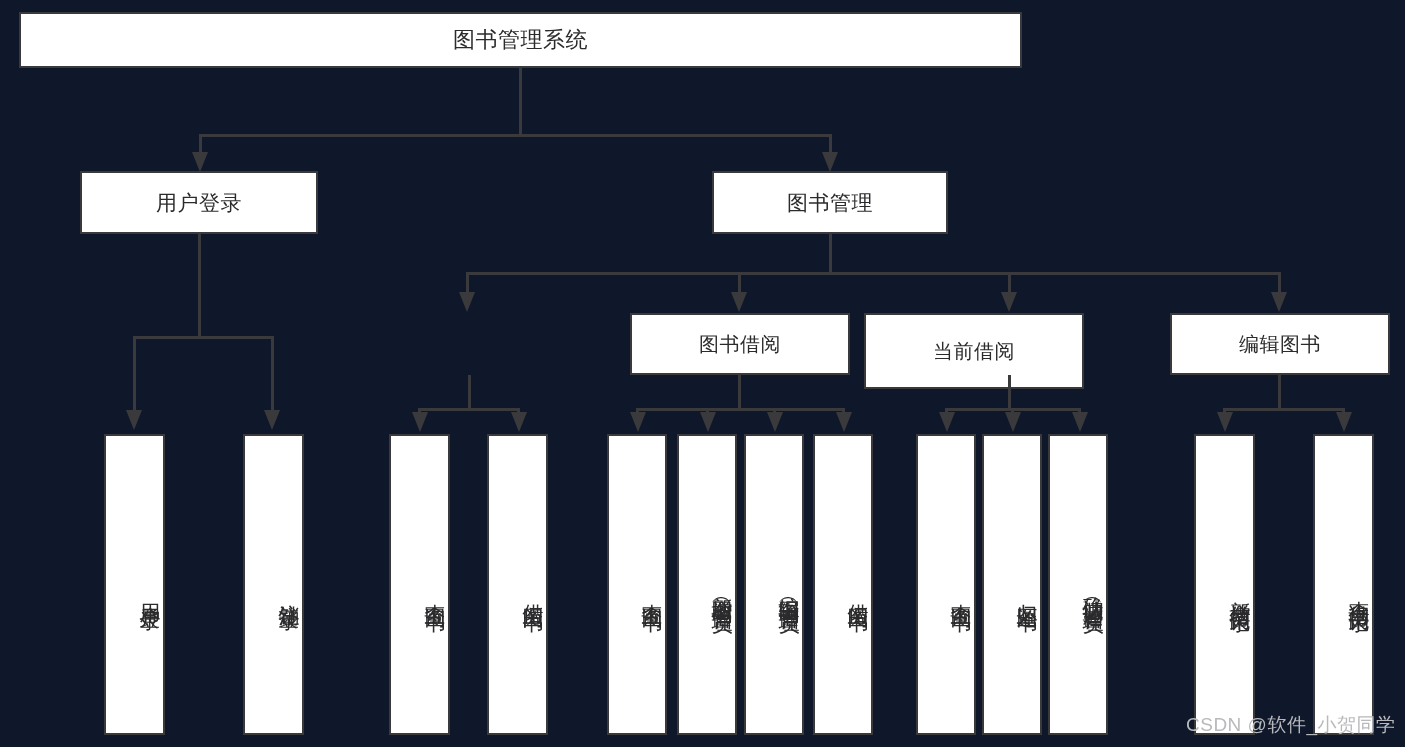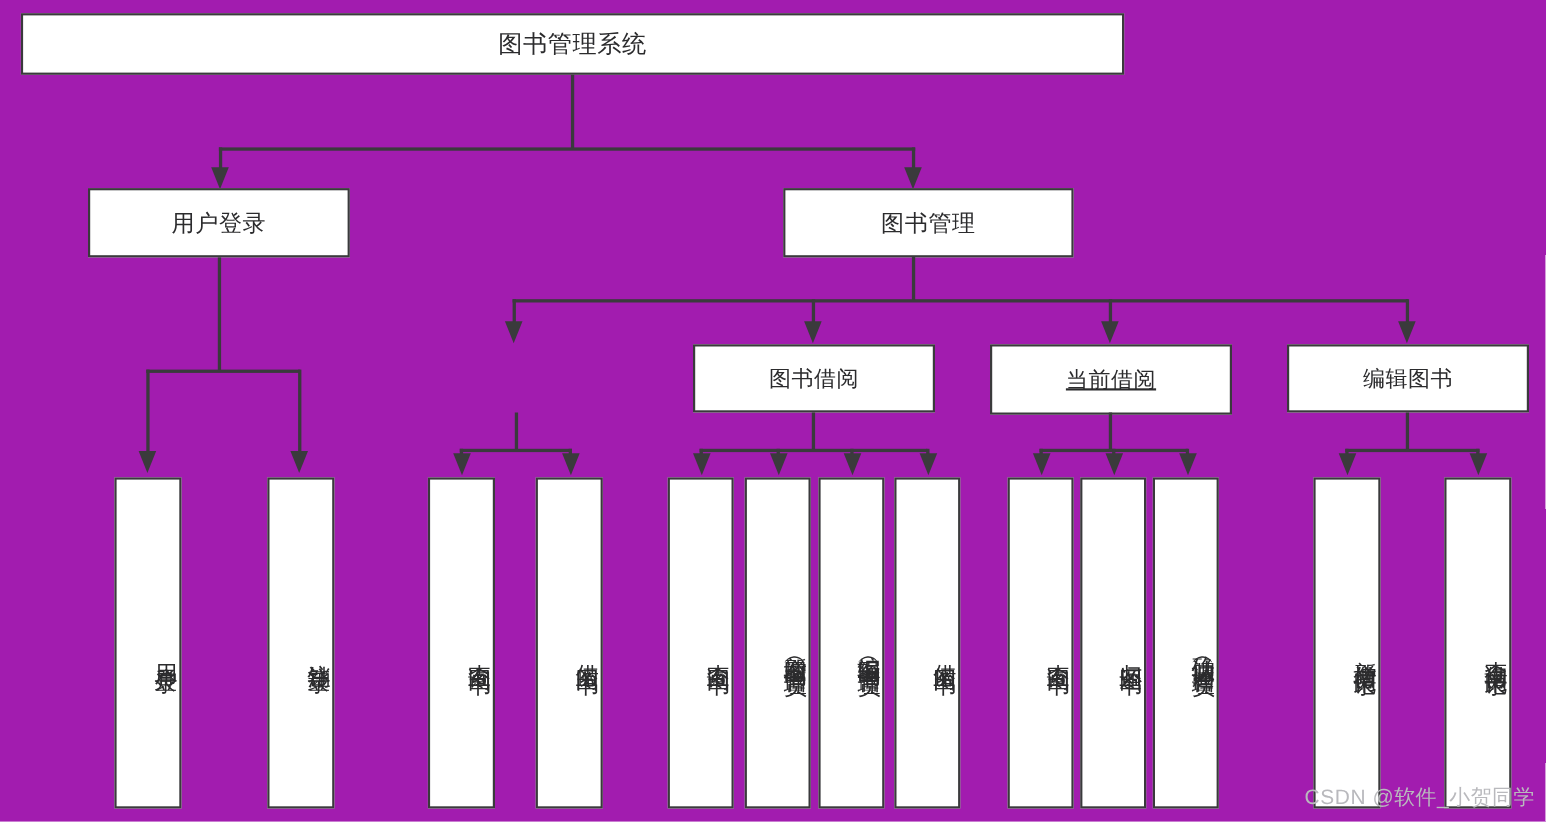--- a/index.html
+++ b/index.html
@@ -7,21 +7,21 @@
     padding: 0;
     background: #ffffff;
   }
   body {
     font-family: "Liberation Sans", "DejaVu Sans", sans-serif;
   }
   #canvas {
     position: relative;
     width: 1405px;
     height: 747px;
-    background: #a21caf;
+    background: #0f172a;
     overflow: hidden;
   }
   .node {
     position: absolute;
     box-sizing: border-box;
     background: #ffffff;
     border: 2.5px solid #3a3a3c;
     display: flex;
     align-items: center;
     justify-content: center;
@@ -87,21 +87,21 @@
   <div class="edge v" style="left:519px; top:68px; height:68px;"></div>
   <div class="edge h" style="left:199px; top:134px; width:633px;"></div>
   <div class="edge v" style="left:199px; top:134px; height:22px;"></div>
   <div class="edge v" style="left:829px; top:134px; height:22px;"></div>
   <div class="arrow" style="left:192px; top:152px;"></div>
   <div class="arrow" style="left:822px; top:152px;"></div>
 
   <div class="node lvl1" style="left:80px; top:171px; width:238px; height:63px;">
     <span>用户登录</span>
   </div>
-  <div class="node lvl1" style="left:712px; top:171px; width:264px; height:63px;">
+  <div class="node lvl1" style="left:712px; top:171px; width:236px; height:63px;">
     <span>图书管理</span>
   </div>
 
   <div class="edge v" style="left:198px; top:234px; height:104px;"></div>
   <div class="edge h" style="left:133px; top:336px; width:140px;"></div>
   <div class="edge v" style="left:133px; top:336px; height:78px;"></div>
   <div class="edge v" style="left:271px; top:336px; height:78px;"></div>
   <div class="arrow" style="left:126px; top:410px;"></div>
   <div class="arrow" style="left:264px; top:410px;"></div>
 
@@ -112,21 +112,21 @@
   <div class="edge v" style="left:1008px; top:272px; height:23px;"></div>
   <div class="edge v" style="left:1278px; top:272px; height:23px;"></div>
   <div class="arrow" style="left:459px; top:292px;"></div>
   <div class="arrow" style="left:731px; top:292px;"></div>
   <div class="arrow" style="left:1001px; top:292px;"></div>
   <div class="arrow" style="left:1271px; top:292px;"></div>
 
   <div class="node lvl2" style="left:630px; top:313px; width:220px; height:62px;">
     <span>图书借阅</span>
   </div>
-  <div class="node lvl2" style="left:900px; top:313px; width:220px; height:64px;text-decoration:underline;">
+  <div class="node lvl2" style="left:864px; top:313px; width:220px; height:76px;">
     <span>当前借阅</span>
   </div>
   <div class="node lvl2" style="left:1170px; top:313px; width:220px; height:62px;">
     <span>编辑图书</span>
   </div>
 
   <div class="edge v" style="left:468px; top:375px; height:35px;"></div>
   <div class="edge h" style="left:418px; top:408px; width:102px;"></div>
   <div class="edge v" style="left:418px; top:408px; height:9px;"></div>
   <div class="edge v" style="left:517px; top:408px; height:9px;"></div>

